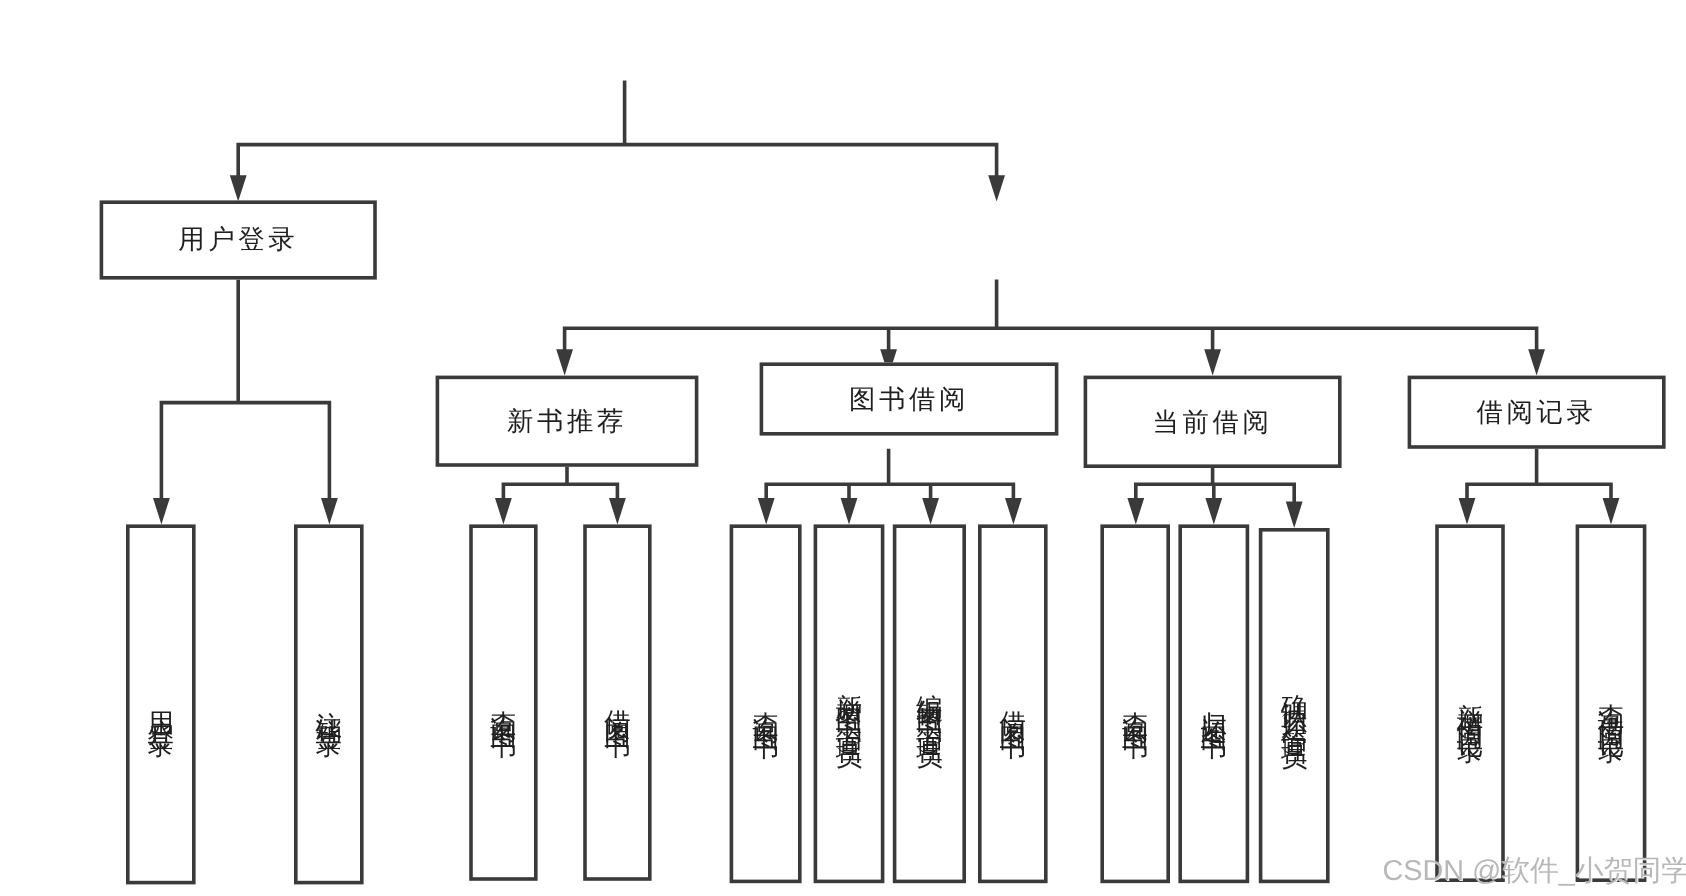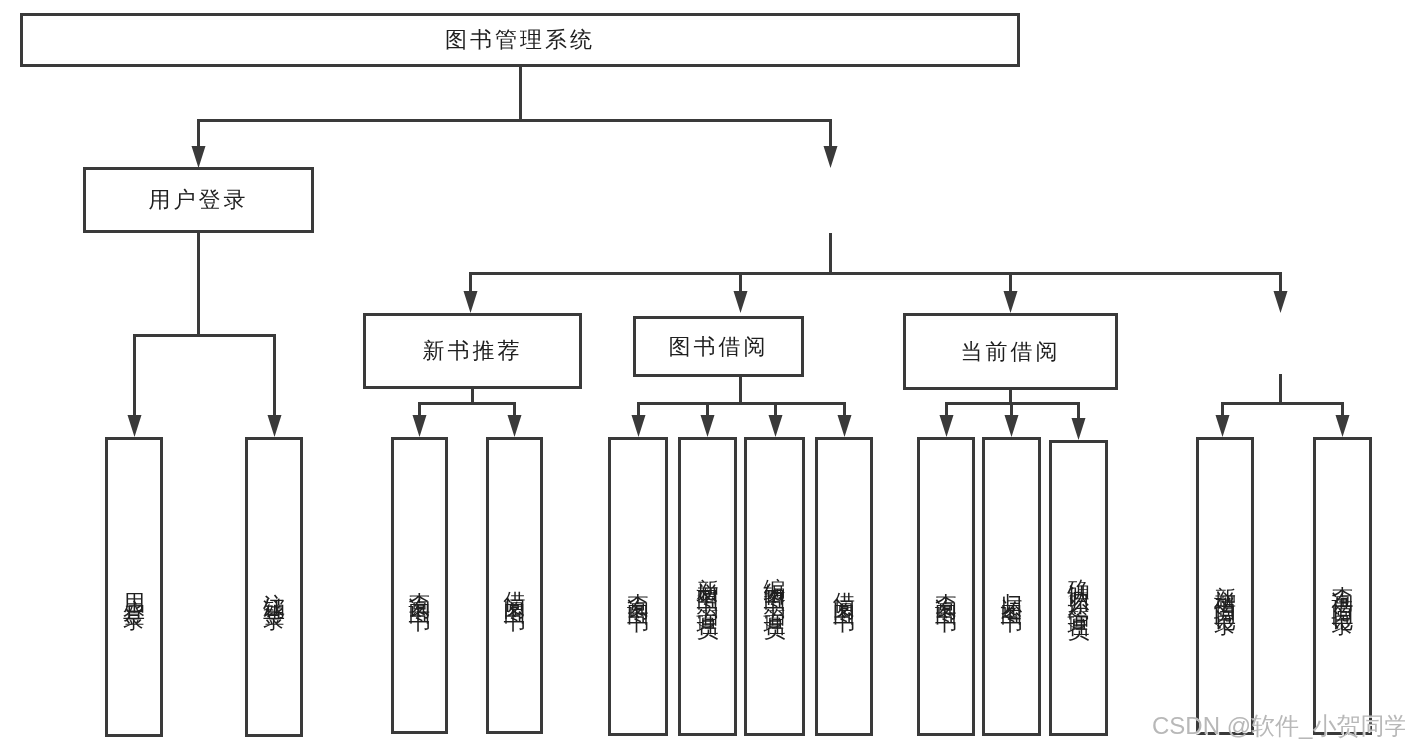--- a/index.html
+++ b/index.html
@@ -93,36 +93,36 @@
         M768.5 415h14L775.5 437z
         M837.5 415h14L844.5 437z
         M939.5 415h14L946.5 437z
         M1004.5 415h14L1011.5 437z
         M1071.5 418h14L1078.5 440z
         M1215.5 415h14L1222.5 437z
         M1335.5 415h14L1342.5 437z"></path>
     </g>
   </svg>
 
-  <div class="node" style="left:20px;top:13px;width:1000px;height:54px">
-    <span class="hlabel">图书管理系统</span>
-  </div>
 
   <div class="node" style="left:83px;top:167px;width:231px;height:66px">
     <span class="hlabel">用户登录</span>
   </div>
 
   <div class="node" style="left:363px;top:313px;width:219px;height:76px">
     <span class="hlabel">新书推荐</span>
   </div>
-  <div class="node" style="left:633px;top:316px;width:171px;height:61px">
+  <div class="node" style="left:633px;top:302px;width:249px;height:61px">
     <span class="hlabel">图书借阅</span>
   </div>
   <div class="node" style="left:903px;top:313px;width:215px;height:77px">
     <span class="hlabel">当前借阅</span>
+  </div>
+  <div class="node" style="left:1173px;top:313px;width:215px;height:61px">
+    <span class="hlabel">借阅记录</span>
   </div>
 
   <div class="node" style="left:105px;top:437px;width:58px;height:300px">
     <span class="vlabel">用户登录</span>
   </div>
   <div class="node" style="left:245px;top:437px;width:58px;height:300px">
     <span class="vlabel">注销登录</span>
   </div>
 
   <div class="node" style="left:391px;top:437px;width:57px;height:297px">

